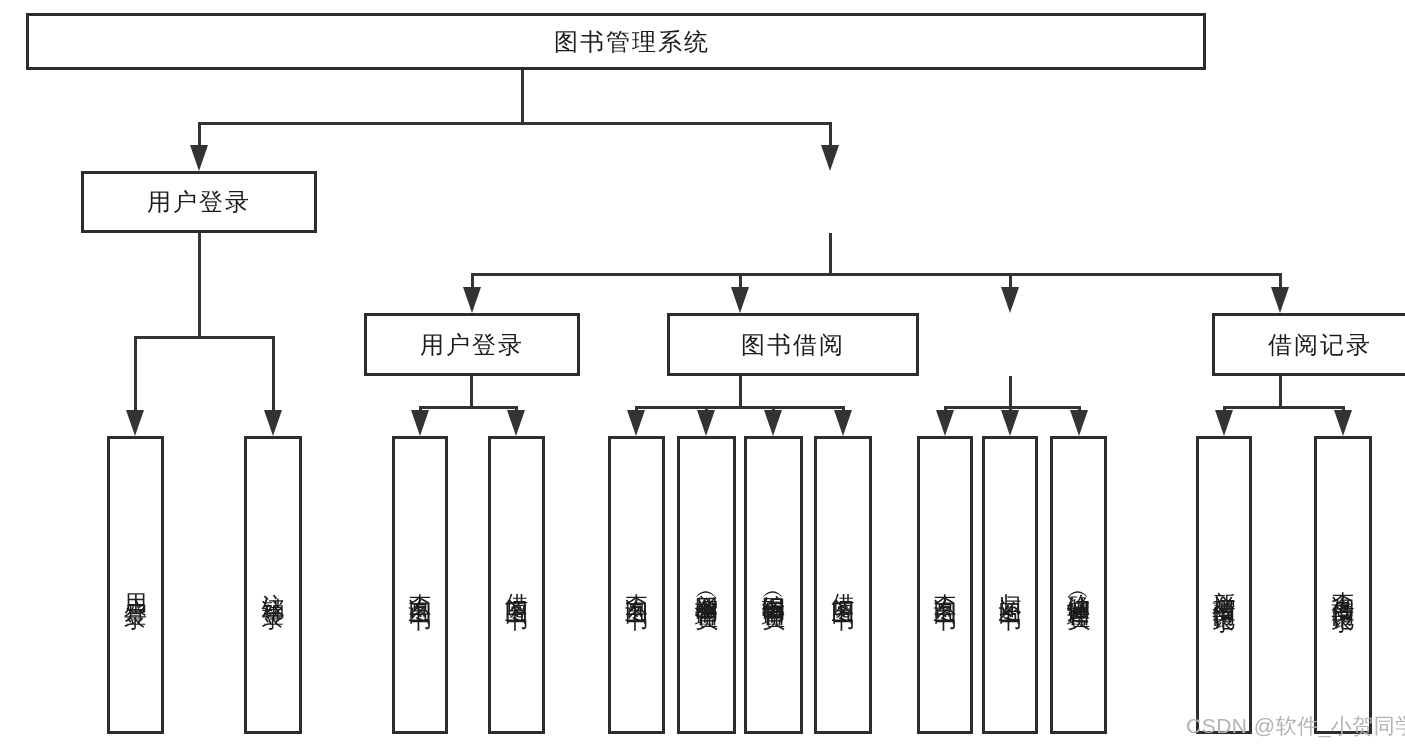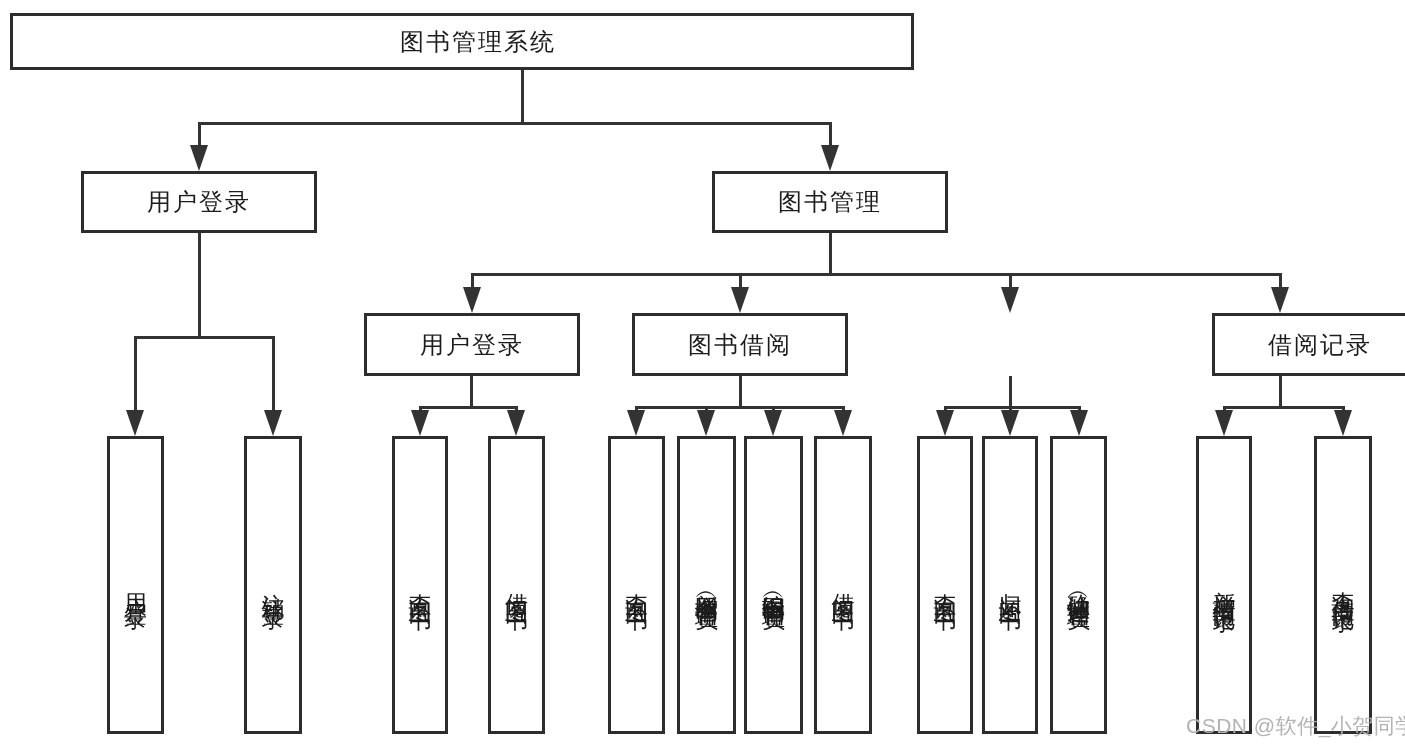--- a/index.html
+++ b/index.html
@@ -61,36 +61,33 @@
     z-index: 10;
     white-space: nowrap;
     letter-spacing: 0.5px;
   }
 </style>
 </head>
 <body>
 
 <div id="canvas">
 
-  <div class="node" style="left:10px; top:13px; width:904px; height:57px;padding-left:32px;">
+  <div class="node" style="left:26px; top:13px; width:1180px; height:57px;padding-left:32px;">
     <span>图书管理系统</span>
   </div>
 
   <div class="vline" style="left:521px; top:70px; height:52px;"></div>
   <div class="hline" style="left:198px; top:122px; width:634px;"></div>
   <div class="vline" style="left:198px; top:122px; height:25px;"></div>
   <div class="arr" style="left:190px; top:145px;"></div>
   <div class="vline" style="left:829px; top:122px; height:25px;"></div>
   <div class="arr" style="left:821px; top:145px;"></div>
 
   <div class="node" style="left:81px; top:171px; width:236px; height:62px;">
     <span>用户登录</span>
-  </div>
-  <div class="node" style="left:712px; top:171px; width:236px; height:62px;">
-    <span>图书管理</span>
   </div>
 
   <div class="vline" style="left:198px; top:233px; height:103px;"></div>
   <div class="hline" style="left:134px; top:336px; width:141px;"></div>
   <div class="vline" style="left:134px; top:336px; height:76px;"></div>
   <div class="arr" style="left:126px; top:410px;"></div>
   <div class="vline" style="left:272px; top:336px; height:76px;"></div>
   <div class="arr" style="left:264px; top:410px;"></div>
 
   <div class="vline" style="left:829px; top:233px; height:40px;"></div>
@@ -100,21 +97,21 @@
   <div class="vline" style="left:739px; top:273px; height:16px;"></div>
   <div class="arr" style="left:731px; top:287px;"></div>
   <div class="vline" style="left:1009px; top:273px; height:16px;"></div>
   <div class="arr" style="left:1001px; top:287px;"></div>
   <div class="vline" style="left:1279px; top:273px; height:16px;"></div>
   <div class="arr" style="left:1271px; top:287px;"></div>
 
   <div class="node" style="left:364px; top:313px; width:216px; height:63px;">
     <span>用户登录</span>
   </div>
-  <div class="node" style="left:632px; top:313px; width:216px; height:63px;">
+  <div class="node" style="left:667px; top:313px; width:252px; height:63px;">
     <span>图书借阅</span>
   </div>
   <div class="node" style="left:1212px; top:313px; width:216px; height:63px;">
     <span>借阅记录</span>
   </div>
 
   <div class="vline" style="left:470px; top:376px; height:30px;"></div>
   <div class="hline" style="left:419px; top:406px; width:99px;"></div>
   <div class="vline" style="left:419px; top:406px; height:6px;"></div>
   <div class="arr" style="left:411px; top:410px;"></div>

